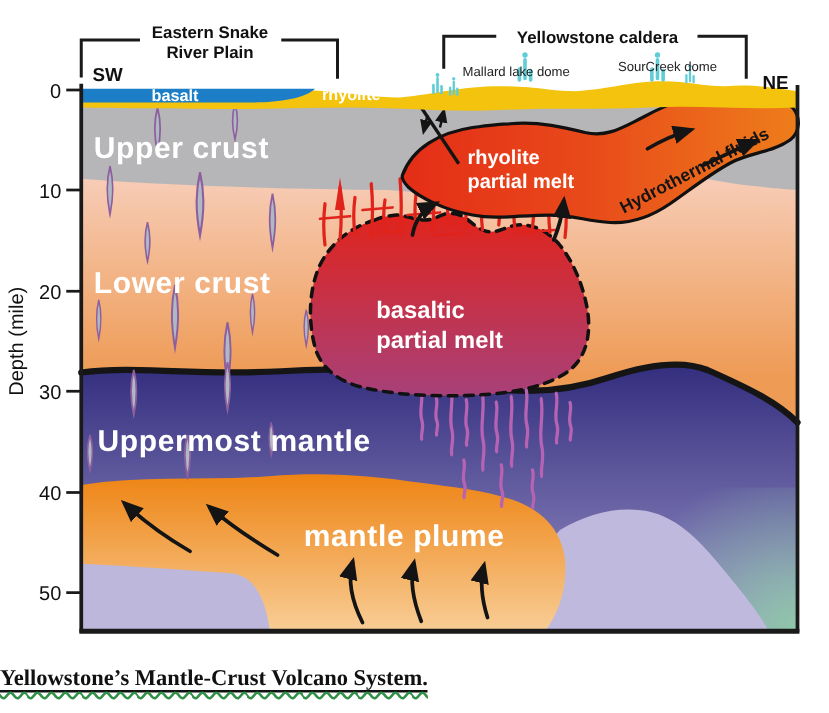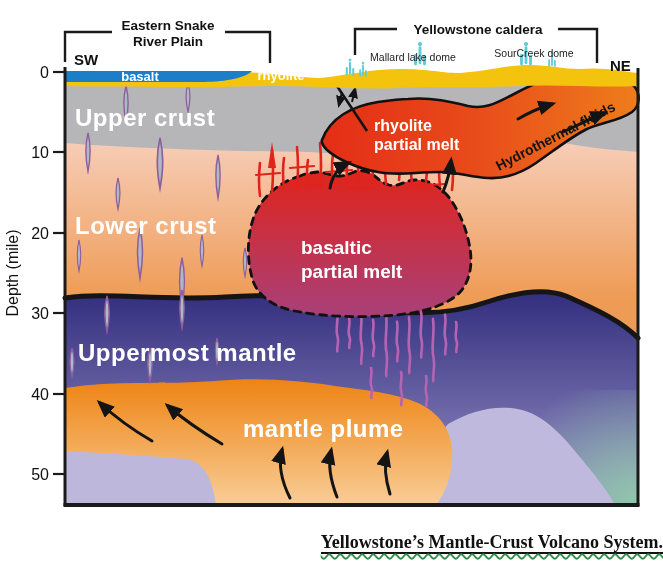--- a/index.html
+++ b/index.html
@@ -11,21 +11,21 @@
   .axis-tick-label{fill:#111;font-size:16px;}
   .top-label{fill:#111;font-weight:bold;font-size:13.5px;}
   .dome-label{fill:#222;font-size:10.5px;}
   .compass{fill:#111;font-weight:bold;font-size:15px;}
   .dike{stroke:#e0241b;stroke-width:2.6;fill:none;stroke-linecap:round;}
   .sill{stroke:#e0241b;stroke-width:2.2;fill:none;stroke-linecap:round;}
   .flow-arrow{stroke:#141414;stroke-width:3;fill:none;stroke-linecap:round;}
   .bracket{stroke:#1a1a1a;stroke-width:2.4;fill:none;}
   .lens-shape{fill:#aeb9c4;stroke:#8e5f9e;stroke-width:1.4;}
   .streak-shape{stroke:#b763b4;stroke-width:2.6;fill:none;stroke-linecap:round;}
-  .caption-wrap{position:absolute;left:0;top:532px;width:663px;text-align:right;}
+  .caption-wrap{position:absolute;left:0;top:532px;width:663px;text-align:left;}
   .caption-outer{font-family:"Liberation Serif",serif;font-weight:bold;font-size:18px;color:#111;
                  text-decoration:underline wavy #2f8f45;text-decoration-thickness:1.5px;text-underline-offset:5px;}
   .caption-inner{border-bottom:2px solid #111;padding-bottom:0px;}
 </style>
 </head>
 <body>
 
 <div class="page">
   <svg width="663" height="530" viewBox="0 0 663 530">
     <defs>

